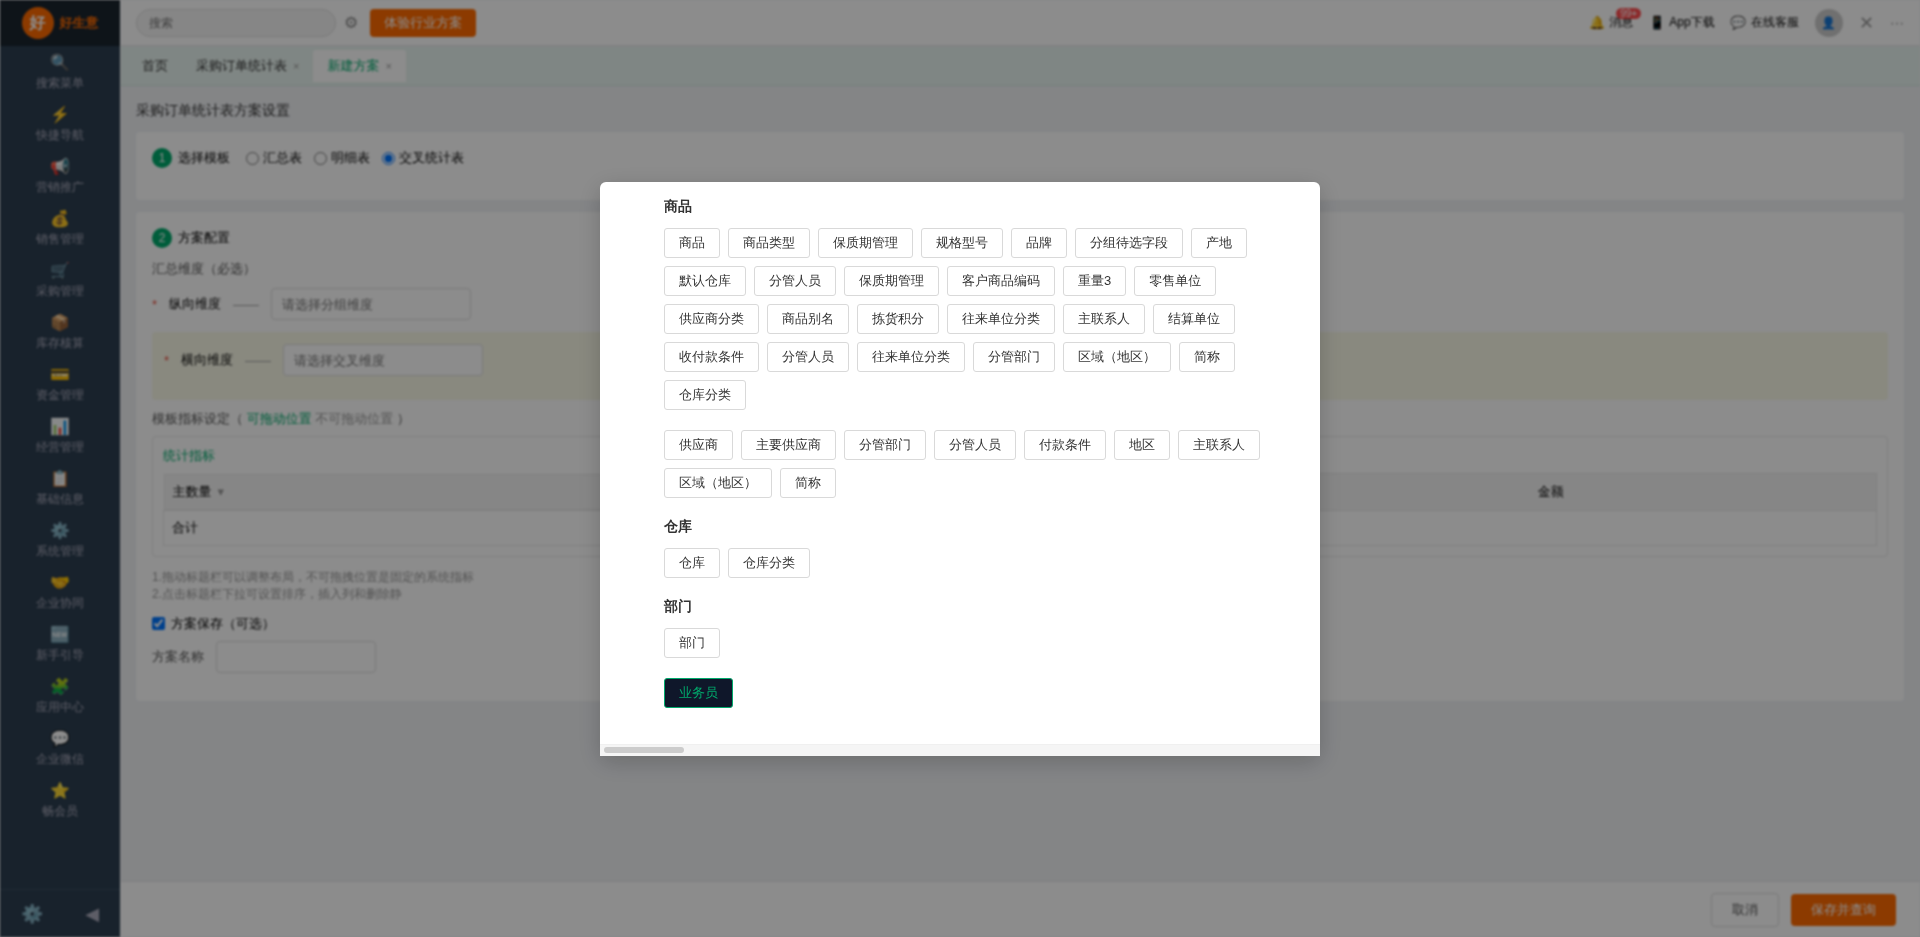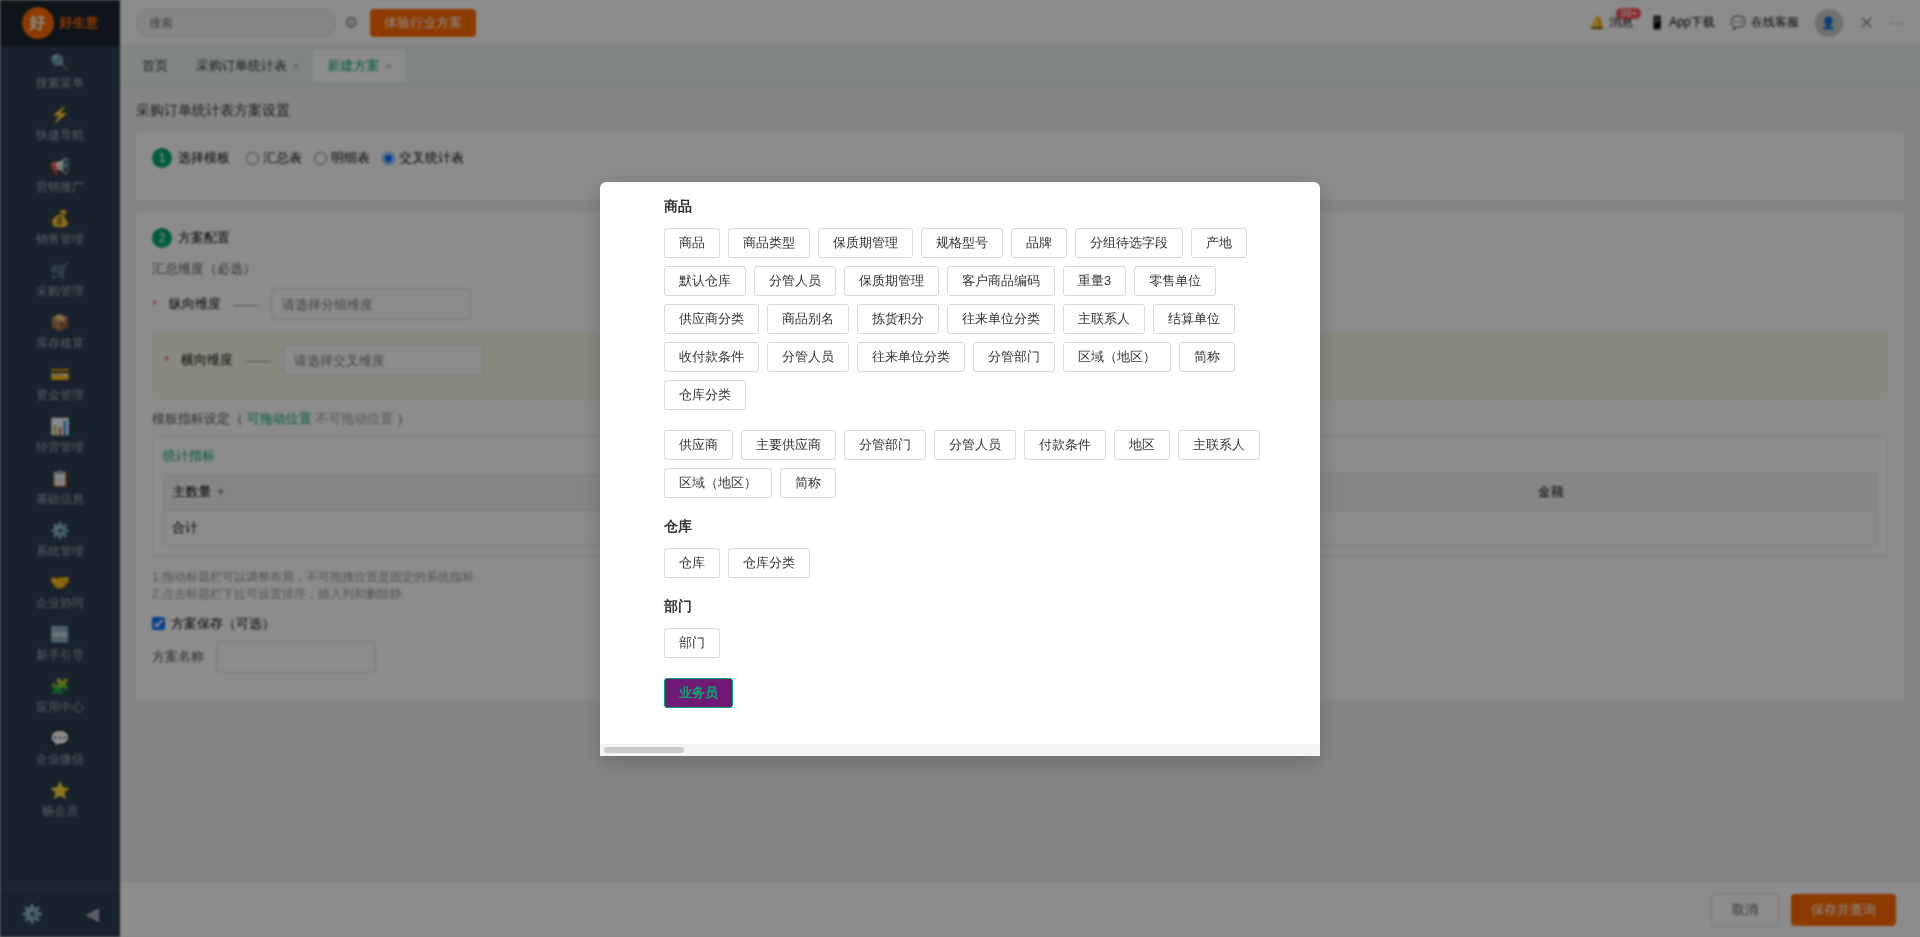--- a/index.html
+++ b/index.html
@@ -315,24 +315,23 @@
       border: 1px solid #d9d9d9;
       border-radius: 3px;
       padding: 5px 14px;
       font-size: 13px;
       color: #333;
       cursor: pointer;
       background: #fff;
       user-select: none;
     }
     .field-tag.selected {
-      background: #701a75;
+      background: #0f172a;
       border-color: #00aa6c;
       color: #00aa6c;
-      font-weight: bold;
     }
 
     
     .modal-body::-webkit-scrollbar {
       width: 6px;
     }
     .modal-body::-webkit-scrollbar-track {
       background: #f5f5f5;
     }
     .modal-body::-webkit-scrollbar-thumb {

